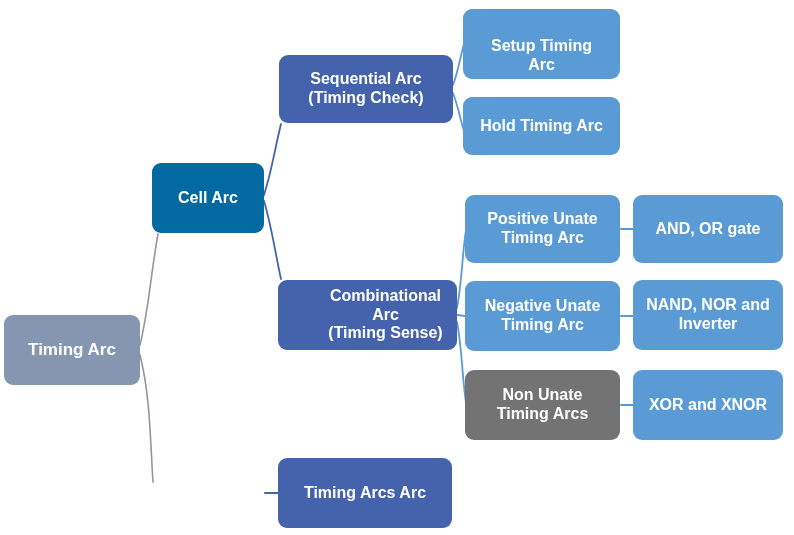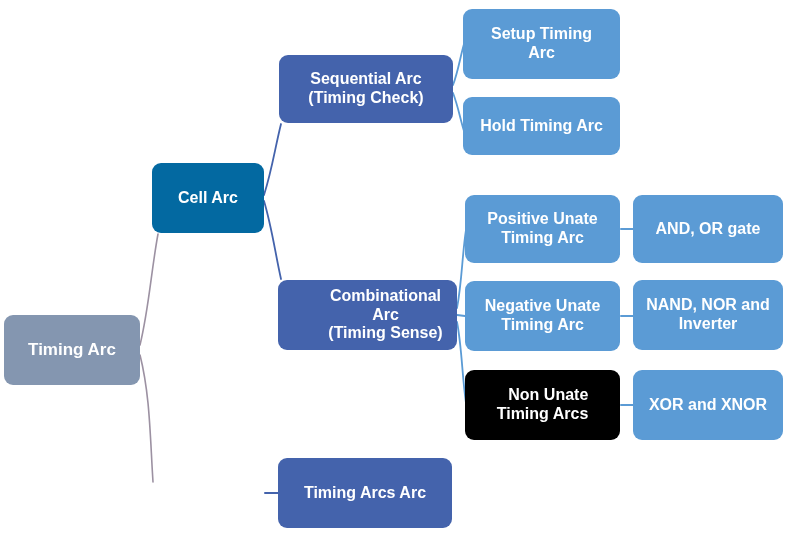--- a/index.html
+++ b/index.html
@@ -78,40 +78,40 @@
 
   <div class="node" style="left: 278px; top: 280px; width: 179px; height: 70px; background-color: rgb(68, 99, 172); padding-left: 42px;">
     <span class="label">Combinational Arc
 (Timing Sense)</span>
   </div>
 
   <div class="node" style="left: 278px; top: 458px; width: 174px; height: 70px; background-color: rgb(68, 99, 172);">
     <span class="label">Timing Arcs Arc</span>
   </div>
 
-  <div class="node" style="left: 463px; top: 9px; width: 157px; height: 70px; background-color: rgb(91, 155, 213);">
+  <div class="node" style="left: 463px; top: 9px; width: 157px; height: 70px; background-color: rgb(91, 155, 213); align-items: flex-end;">
     <span class="label">Setup Timing
 Arc</span>
   </div>
 
   <div class="node" style="left: 463px; top: 97px; width: 157px; height: 58px; background-color: rgb(91, 155, 213);">
     <span class="label">Hold Timing Arc</span>
   </div>
 
   <div class="node" style="left: 465px; top: 195px; width: 155px; height: 68px; background-color: rgb(91, 155, 213);">
     <span class="label">Positive Unate
 Timing Arc</span>
   </div>
 
   <div class="node" style="left: 465px; top: 281px; width: 155px; height: 70px; background-color: rgb(91, 155, 213);">
     <span class="label">Negative Unate
 Timing Arc</span>
   </div>
 
-  <div class="node" style="left: 465px; top: 370px; width: 155px; height: 70px; background-color: #000000; text-align: right;">
+  <div class="node" style="left: 465px; top: 370px; width: 155px; height: 70px; background-color: #737373;">
     <span class="label">Non Unate
 Timing Arcs</span>
   </div>
 
   <div class="node" style="left: 633px; top: 195px; width: 150px; height: 68px; background-color: rgb(91, 155, 213);">
     <span class="label">AND, OR gate</span>
   </div>
 
   <div class="node" style="left: 633px; top: 280px; width: 150px; height: 70px; background-color: rgb(91, 155, 213);">
     <span class="label">NAND, NOR and

